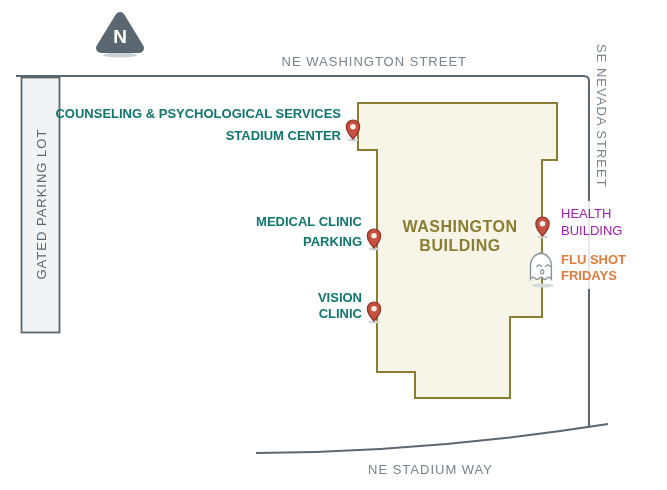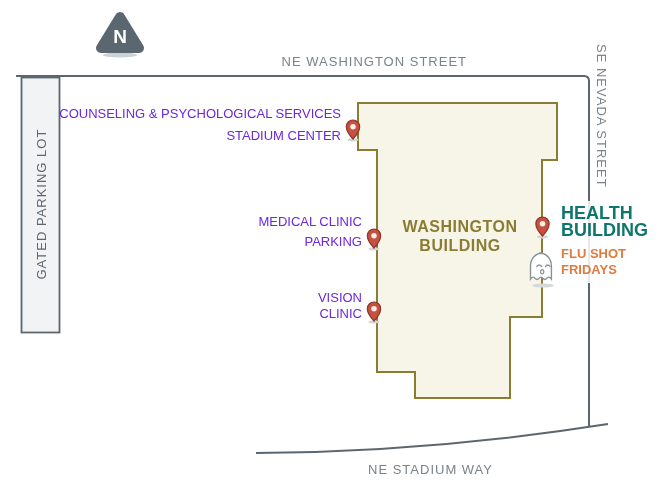--- a/index.html
+++ b/index.html
@@ -24,36 +24,36 @@
 
   
   .parking-label {
     position:absolute; left:-34px; top:197px; width:150px;
     text-align:center; transform:rotate(-90deg);
     color:#5b6770; font-size:13px; letter-spacing:1px; white-space:nowrap;
   }
 
   
   .loc-label {
-    position:absolute; color:#6d28d9; font-weight:400; font-size:13px;
+    position:absolute; color:#0f766e; font-weight:700; font-size:13px;
     white-space:nowrap;
   }
   .align-right { text-align:right; }
 
   .counseling-label { right:326px; top:103px; line-height:22px; }
   .medical-label    { right:305px; top:212px; line-height:20px; }
   .vision-label     { right:305px; top:290px; line-height:16px; }
 
   
   .right-labels {
     position:absolute; left:557px; top:201px; width:96px;
     background:rgba(255,255,255,0.85); padding:4px 2px 5px 4px;
   }
-  .health-label { color:#0f766e; font-weight:700; font-size:18px; line-height:17px; }
-  .flu-label    { color:#df7b3d; font-weight:700; font-size:13px; line-height:16px; margin-top:7px; }
+  .health-label { color:#a21caf; font-weight:400; font-size:13px; line-height:17px; }
+  .flu-label    { color:#df7b3d; font-weight:700; font-size:13px; line-height:16px; margin-top:13px; }
 
   
   .building-label {
     position:absolute; left:390px; top:217px; width:140px; text-align:center;
     color:#8b7c33; font-weight:700; font-size:16px; line-height:19px;
     letter-spacing:0.5px; white-space:nowrap;
   }
 
   
   .compass-n {

